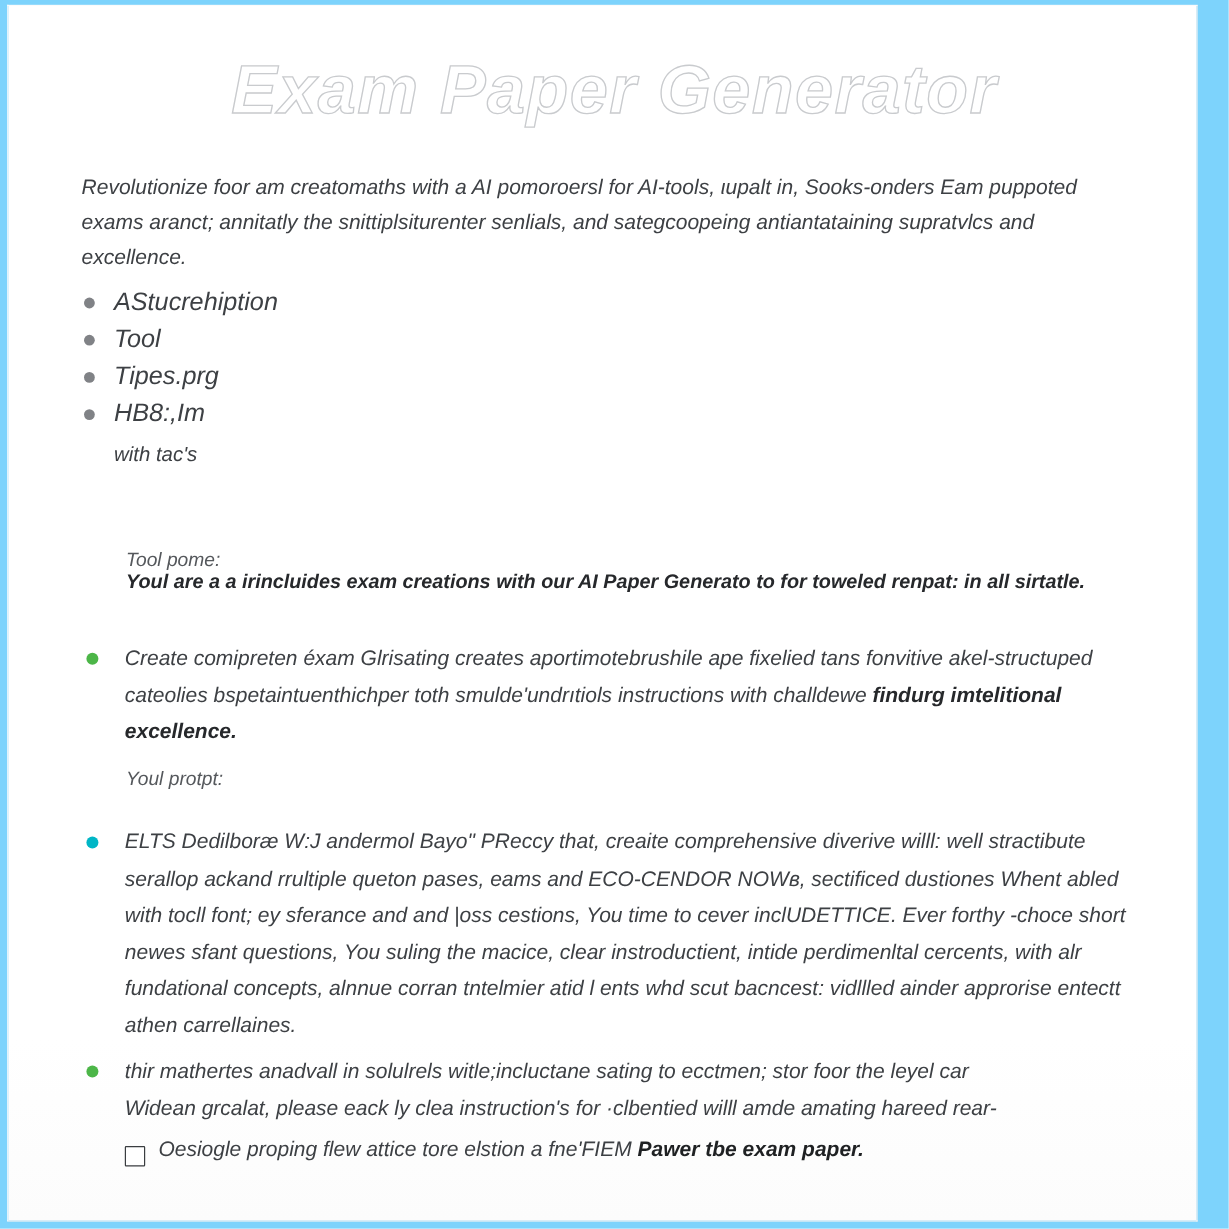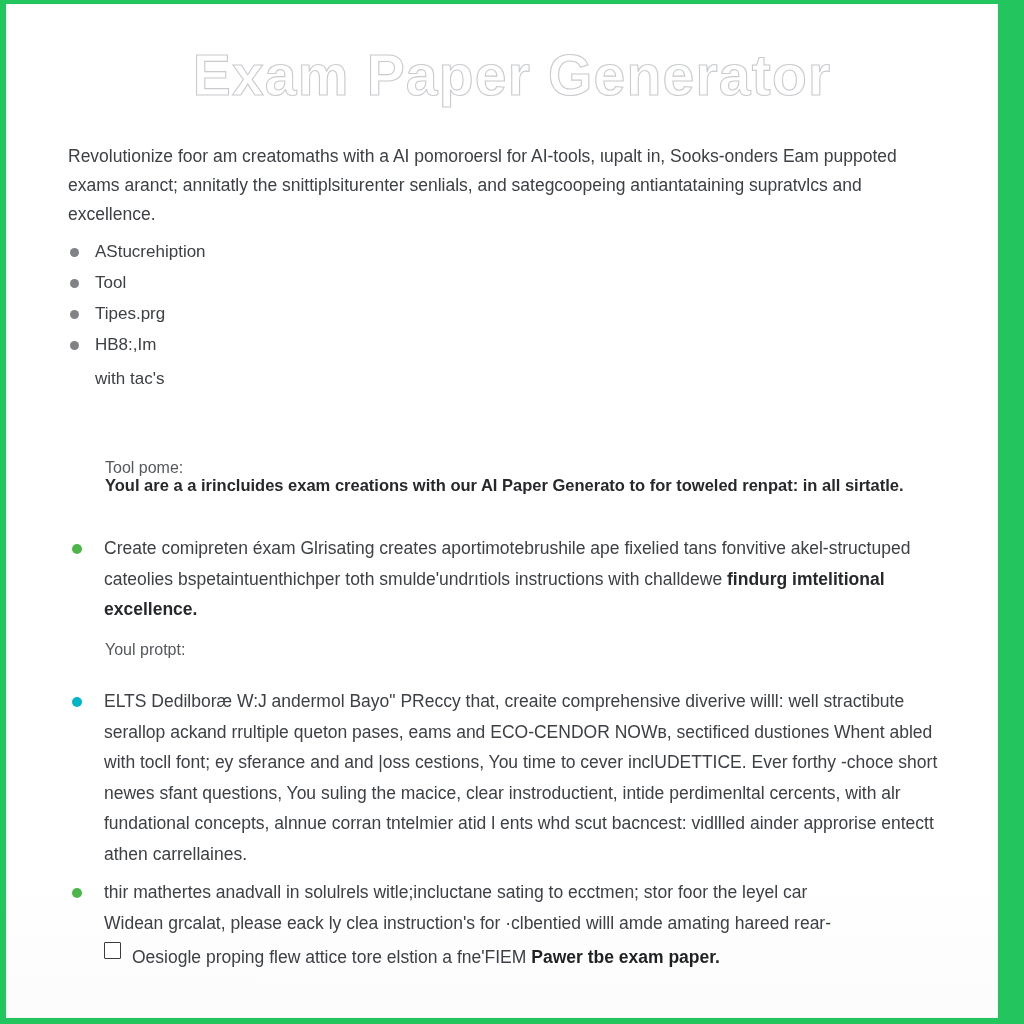--- a/index.html
+++ b/index.html
@@ -12,22 +12,23 @@
   }
   body {
     font-family: "Liberation Sans", sans-serif;
     -webkit-font-smoothing: antialiased;
   }
 
   .page {
     position: relative;
     width: 1024px;
     height: 1024px;
-    background: #22c55e;
+    background: #7dd3fc;
     overflow: hidden;
+    font-style: italic;
   }
 
   
   .card-edge {
     position: absolute;
     left: 6px;
     top: 4px;
     width: 990px;
     height: 1012px;
     border-right: 1px solid #f2f2f2;
@@ -87,21 +88,21 @@
   .dot-grey {
     flex: none;
     width: 9px;
     height: 9px;
     border-radius: 50%;
     background: #808286;
     margin-top: 8px;
     margin-right: 16px;
   }
   .grey-text {
-    font-size: 17px;
+    font-size: 21px;
     line-height: 24px;
     color: #3d4044;
   }
   .grey-sub {
     margin-left: 25px;
     font-size: 17px;
     line-height: 24px;
     color: #3d4044;
     margin-top: 10px;
   }
@@ -152,21 +153,21 @@
   }
   .bullet-body .b { font-weight: 700; color: #26282b; }
 
   .blk-1 { left: 72px; top: 533px; }
   .blk-2 { left: 72px; top: 686px; }
   .blk-3 { left: 72px; top: 877px; }
 
   
   .check-line {
     display: flex;
-    align-items: flex-start;
+    align-items: flex-end;
     margin-top: 4px;
   }
   .checkbox {
     flex: none;
     width: 15px;
     height: 15px;
     border: 1.6px solid #3a3d40;
     background: #ffffff;
     margin-right: 11px;
     border-radius: 1px;

